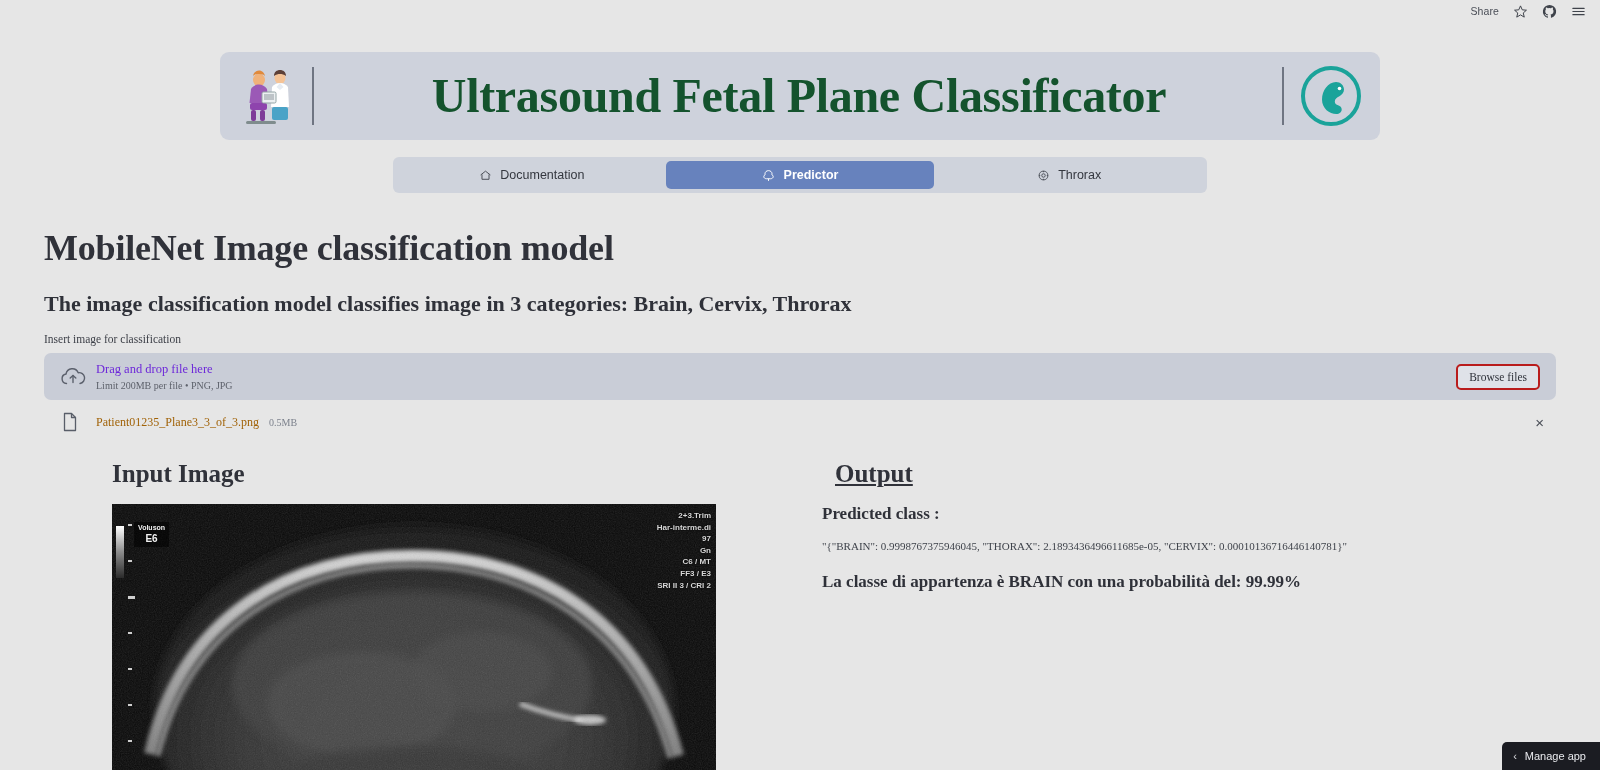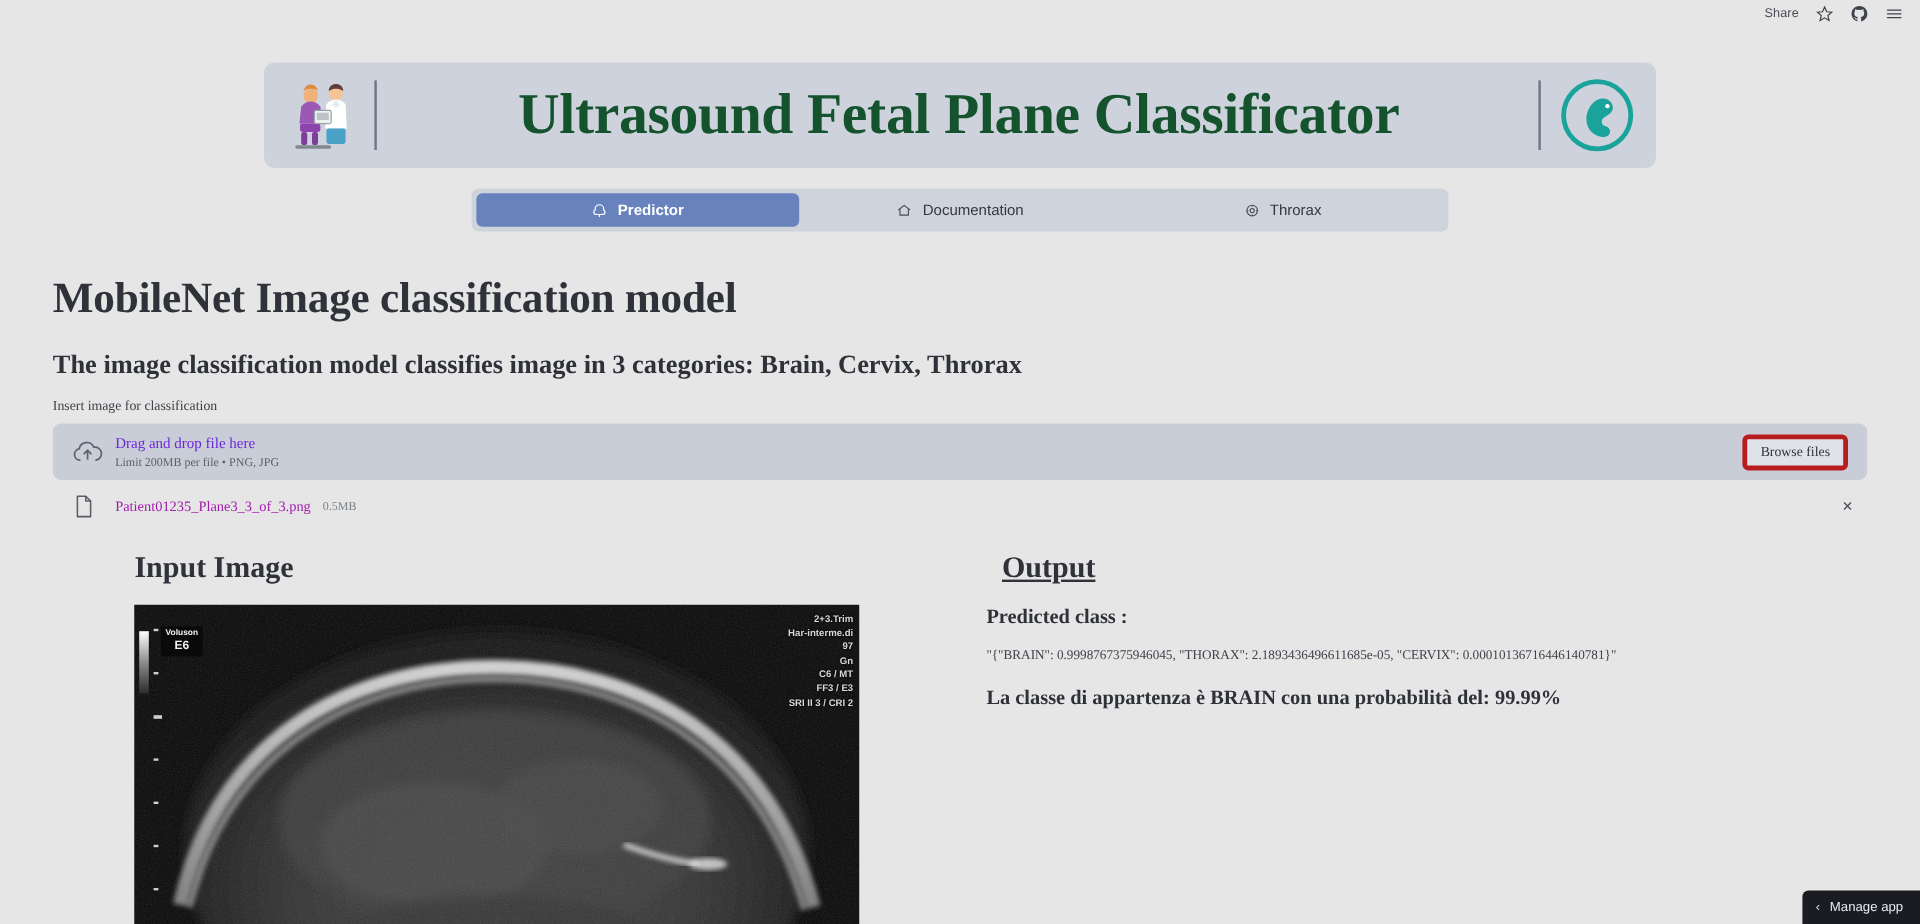--- a/index.html
+++ b/index.html
@@ -136,38 +136,38 @@
   }
   .up-sub {
     font-family:"Liberation Serif", serif;
     font-size:10px; color:#5d616b; margin-top:2px;
   }
   .browse-btn {
     font-family:"Liberation Serif", serif;
     font-size:11.5px;
     color:#2f323a;
     background:#dfe2e8;
-    border:4px solid #b91c1c;
+    border:2px solid #b91c1c;
     border-radius:5px;
     padding:5px 11px;
     cursor:pointer;
   }
 
   
   .file-row {
     margin-top:8px;
     height:28px;
     display:flex; align-items:center;
     padding:0 12px 0 8px;
   }
   .file-icon { width:16px; height:20px; color:#595e69; flex:0 0 auto; margin-left:10px; }
   .file-name {
     margin-left:18px;
     font-family:"Liberation Serif", serif;
-    font-size:12px; color:#a21caf;
+    font-size:12px; color:#a16207;
   }
   .file-size {
     margin-left:10px;
     font-family:"Liberation Serif", serif;
     font-size:10px; color:#7c818c;
   }
   .file-x {
     margin-left:auto;
     font-family:"Liberation Sans", sans-serif;
     font-size:15px; color:#4a4e57;
@@ -326,38 +326,38 @@
         <circle cx="39.5" cy="23.5" r="1.8" fill="#ffffff"></circle>
       </svg>
     </div>
 
   </div>
 </div>
 
 <div class="nav-wrap">
   <div class="nav">
 
+    <div class="nav-item">
+      <span class="ni">
+        <svg width="13" height="13" viewBox="0 0 24 24" fill="none" stroke="#4a4e57" stroke-width="1.8" stroke-linejoin="round">
+          <path d="M3 11L12 4l9 7"></path>
+            <path d="M5.5 10v9h13v-9"></path>
+        </svg>
+      </span>
+      <span>Documentation</span>
+    </div>
+
     <div class="nav-item active">
       <span class="ni">
         <svg width="13" height="13" viewBox="0 0 24 24" fill="none" stroke="#ffffff" stroke-width="1.8" stroke-linejoin="round">
           <path d="M12 3c-3.6 0-6.5 2.6-6.5 5.8 0 .6.1 1.2.3 1.7C4.2 11.2 3.3 12.6 3.3 14c0 2.3 2.2 4 5 4h7.4c2.8 0 5-1.7 5-4 0-1.4-.9-2.8-2.5-3.5.2-.5.3-1.1.3-1.7C18.5 5.6 15.6 3 12 3z"></path>
           <line x1="12" y1="18" x2="12" y2="22"></line>
         </svg>
       </span>
       <span>Predictor</span>
-    </div>
-
-    <div class="nav-item">
-      <span class="ni">
-        <svg width="13" height="13" viewBox="0 0 24 24" fill="none" stroke="#4a4e57" stroke-width="1.8" stroke-linejoin="round">
-          <path d="M3 11L12 4l9 7"></path>
-            <path d="M5.5 10v9h13v-9"></path>
-        </svg>
-      </span>
-      <span>Documentation</span>
     </div>
 
     <div class="nav-item">
       <span class="ni">
         <svg width="13" height="13" viewBox="0 0 24 24" fill="none" stroke="#4a4e57" stroke-width="1.7">
           <circle cx="12" cy="12" r="3.2"></circle>
           <circle cx="12" cy="12" r="8.2"></circle>
           <line x1="12" y1="3.8" x2="12" y2="6"></line>
             <line x1="12" y1="18" x2="12" y2="20.2"></line>
           <line x1="3.8" y1="12" x2="6" y2="12"></line>

